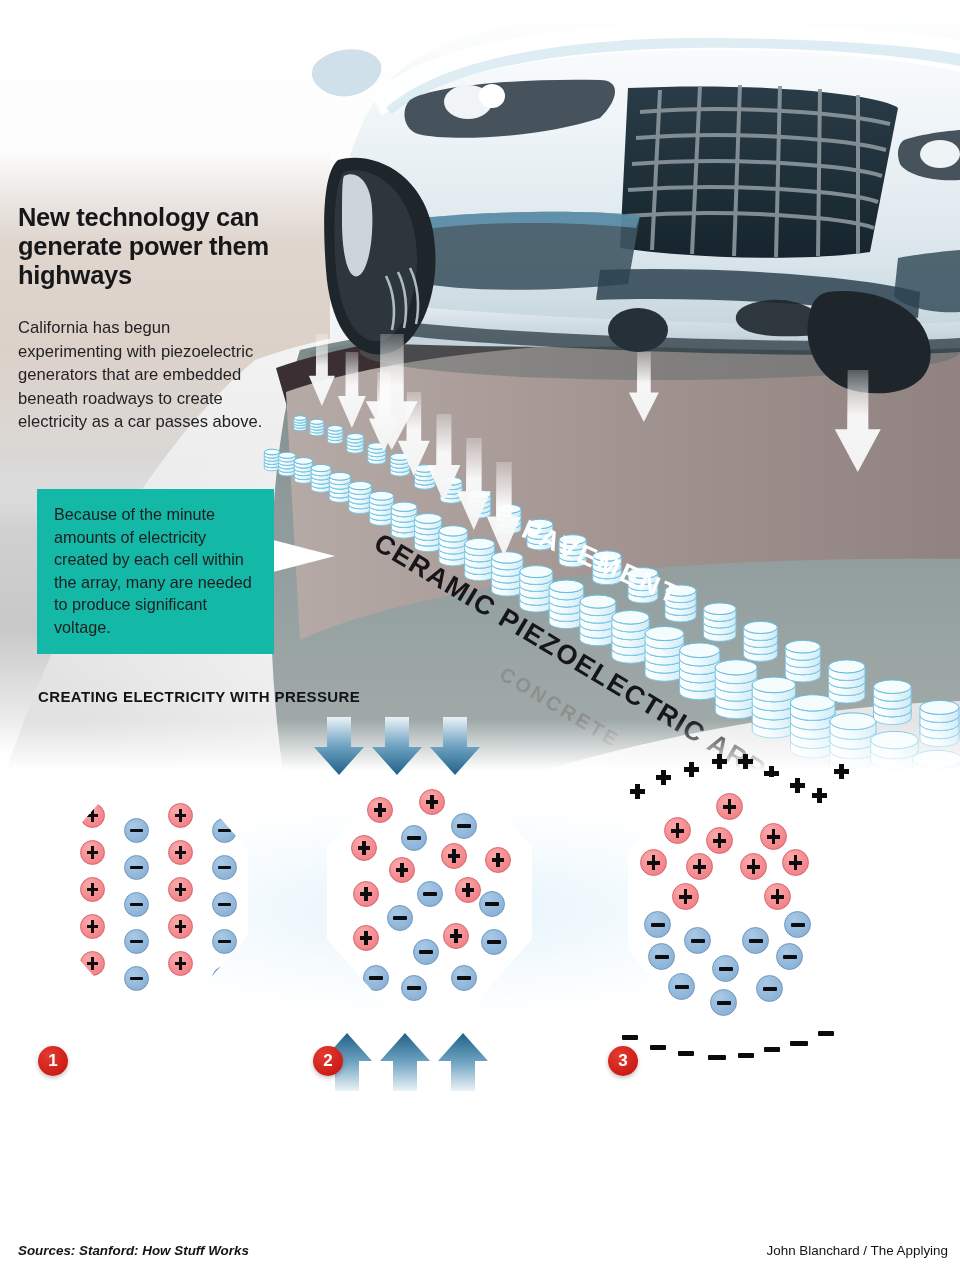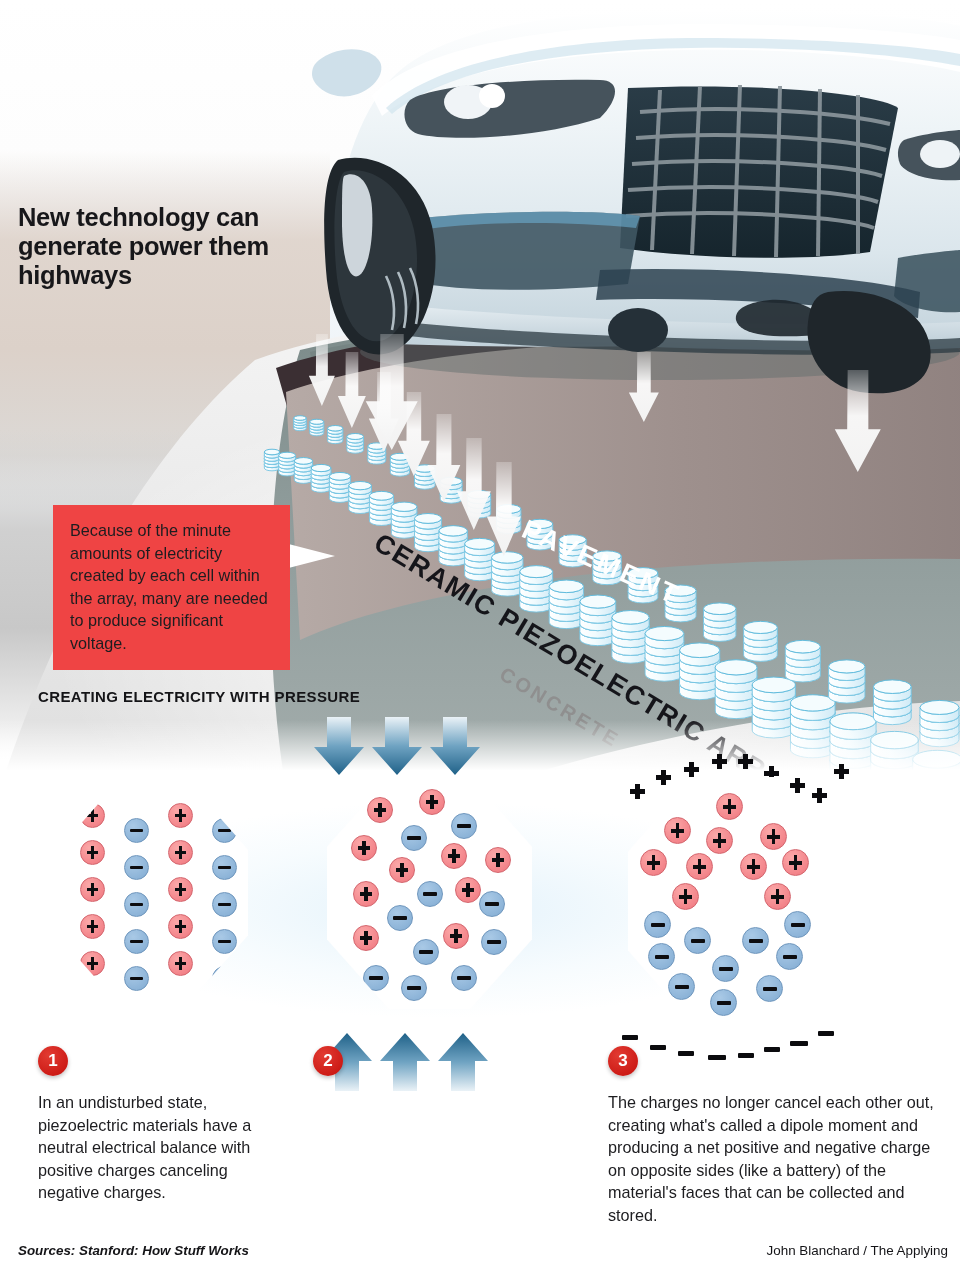--- a/index.html
+++ b/index.html
@@ -25,22 +25,22 @@
   
   .scene{position:absolute;left:0;top:0;width:960px;height:1060px;}
 
   
   .headline{position:absolute;left:18px;top:203px;width:300px;
     font-weight:bold;font-size:25.5px;line-height:29px;color:#17171a;letter-spacing:-.3px;}
   .lede{position:absolute;left:18px;top:316px;width:250px;
     font-size:16.6px;line-height:23.5px;color:#232326;}
 
   
-  .callout{position:absolute;left:37px;top:505px;width:237px;background:#ef4444;
-    padding:14px 14px 16px 17px;box-sizing:border-box;margin-left:16px;}
+  .callout{position:absolute;left:37px;top:489px;width:237px;background:#14b8a6;
+    padding:14px 14px 16px 17px;box-sizing:border-box;}
   .callout p{margin:0;font-size:16.2px;line-height:22.5px;color:#1d1d20;}
   .callout-tail{position:absolute;left:273px;top:540px;width:0;height:0;
     border-top:16px solid transparent;border-bottom:16px solid transparent;
     border-left:62px solid #ffffff;}
 
   
   .sec-head{position:absolute;left:38px;top:683px;width:360px;
     font-weight:bold;font-size:15px;line-height:27px;color:#141417;letter-spacing:.4px;}
 
   
@@ -766,20 +766,21 @@
       <text x="520" y="536" fill="#ffffff" font-family="Liberation Sans, sans-serif" font-size="27" font-weight="bold" letter-spacing="3" transform="rotate(24 520 536)" style="paint-order:stroke">PAVEMENT</text>
       <text x="372" y="548" fill="#15151a" font-family="Liberation Sans, sans-serif" font-size="27" font-weight="bold" letter-spacing="1.5" transform="rotate(31 372 548)">CERAMIC PIEZOELECTRIC ARRAYS</text>
       <text x="498" y="678" fill="#8f8f8f" font-family="Liberation Sans, sans-serif" font-size="20" font-weight="bold" letter-spacing="3" transform="rotate(31 498 678)">CONCRETE</text>
     </g>
   </svg>
 
   <div class="bg-botwhite"></div>
   <div class="bg-blueglow"></div>
 
   <div class="headline">New technology can generate power them highways</div>
+  <div class="lede">California has begun experimenting with piezoelectric generators that are embedded beneath roadways to create electricity as a car passes above.</div>
 
   <div class="callout-tail"></div>
   <div class="callout">
     <p>Because of the minute amounts of electricity created by each cell within the array, many are needed to produce significant voltage.</p>
   </div>
 
   <div class="sec-head">CREATING ELECTRICITY WITH PRESSURE</div>
 
   <div class="col col1">
     <div class="octagon oct1" id="oct1">
@@ -1022,18 +1023,16 @@
         <div class="freeion minus" style="left: 164px; top: 40px; width: 16px;"></div>
         <div class="freeion minus" style="left: 190px; top: 34px; width: 18px;"></div>
         <div class="freeion minus" style="left: 218px; top: 24px; width: 16px;"></div>
       </div>
   </div>
 
   <div class="badge b1">1</div>
   <div class="badge b2">2</div>
   <div class="badge b3">3</div>
 
-  <div class="cap c1">In an undisturbed state, piezoelectric materials have a neutral electrical balance with positive charges canceling negative charges.</div>
-  <div class="cap c3">The charges no longer cancel each other out, creating what's called a dipole moment and producing a net positive and negative charge on opposite sides (like a battery) of the material's faces that can be collected and stored.</div>
 
   <div class="src">Sources: Stanford: How Stuff Works</div>
   <div class="credit">John Blanchard / The Applying</div>
 </div>
 
 </body></html>

